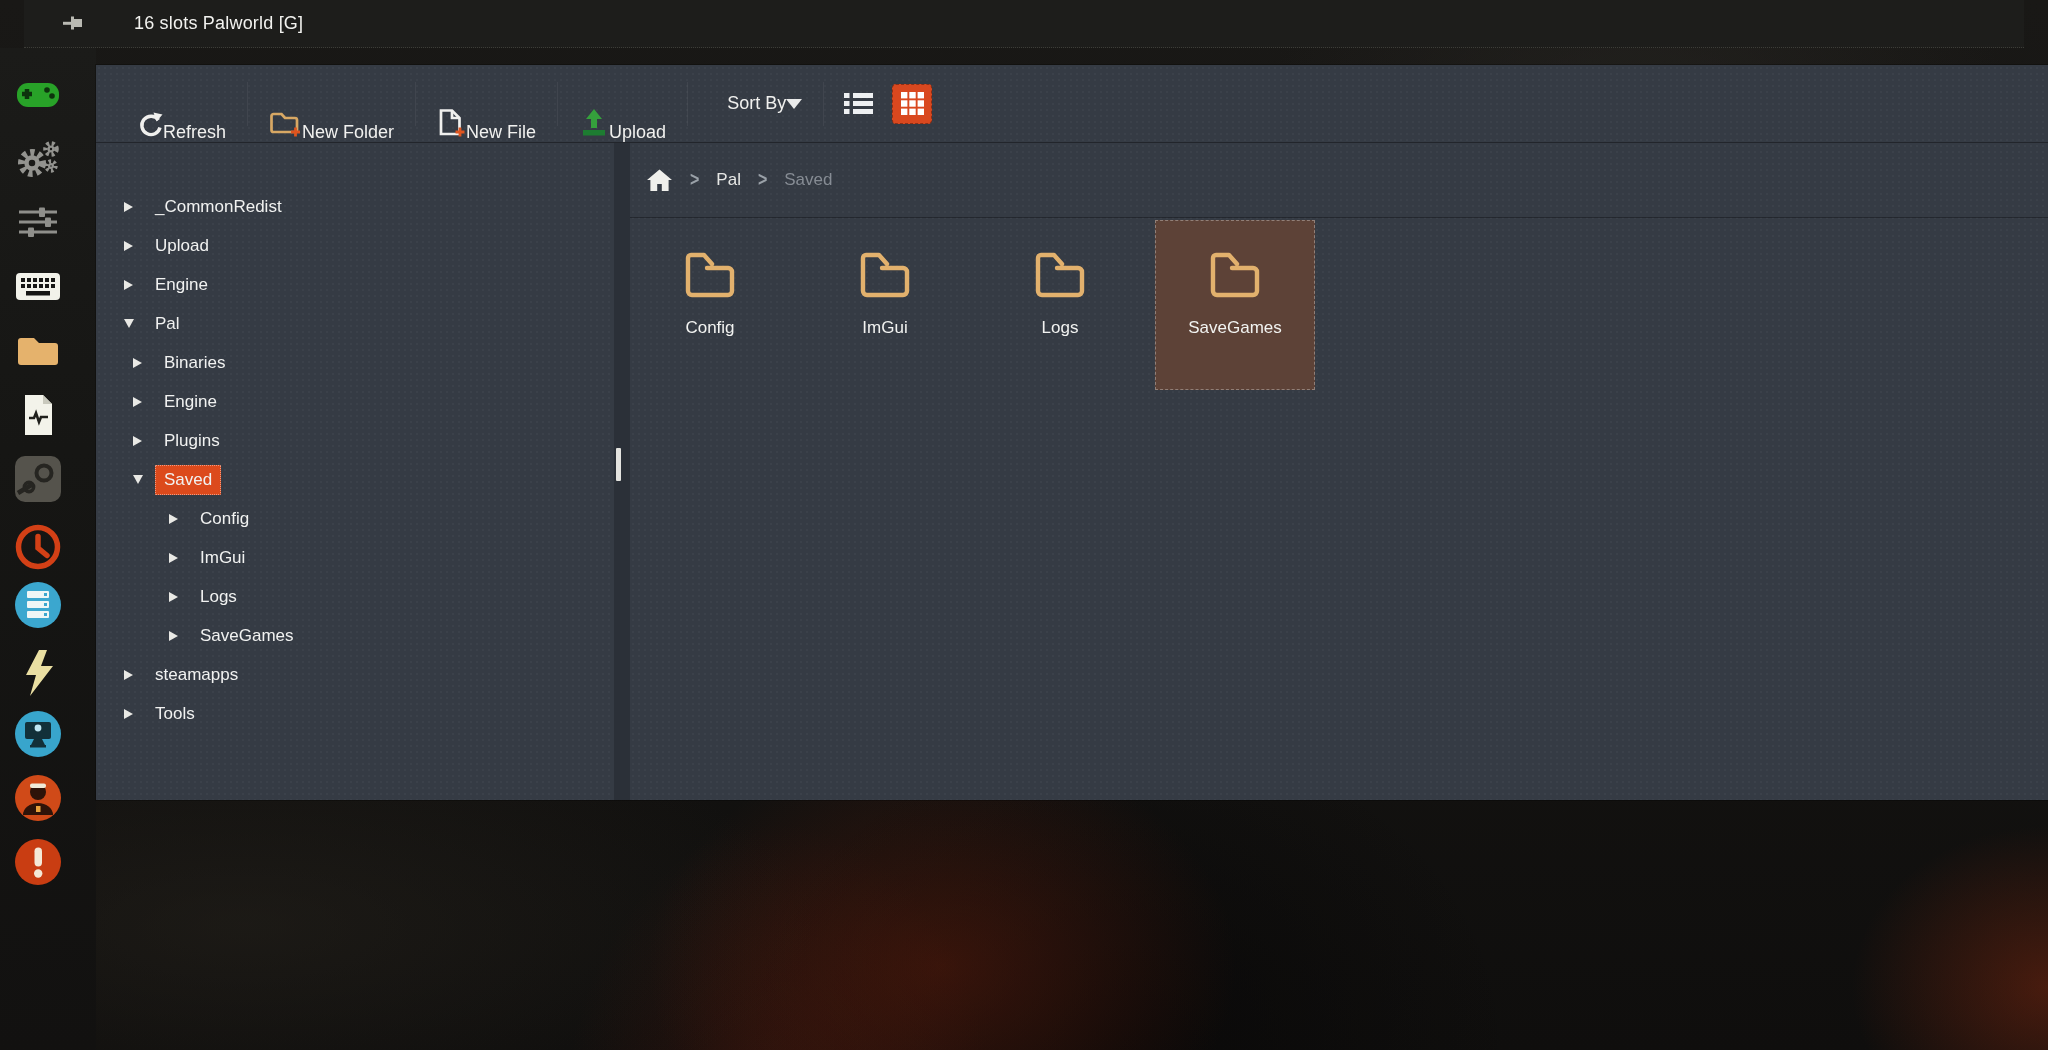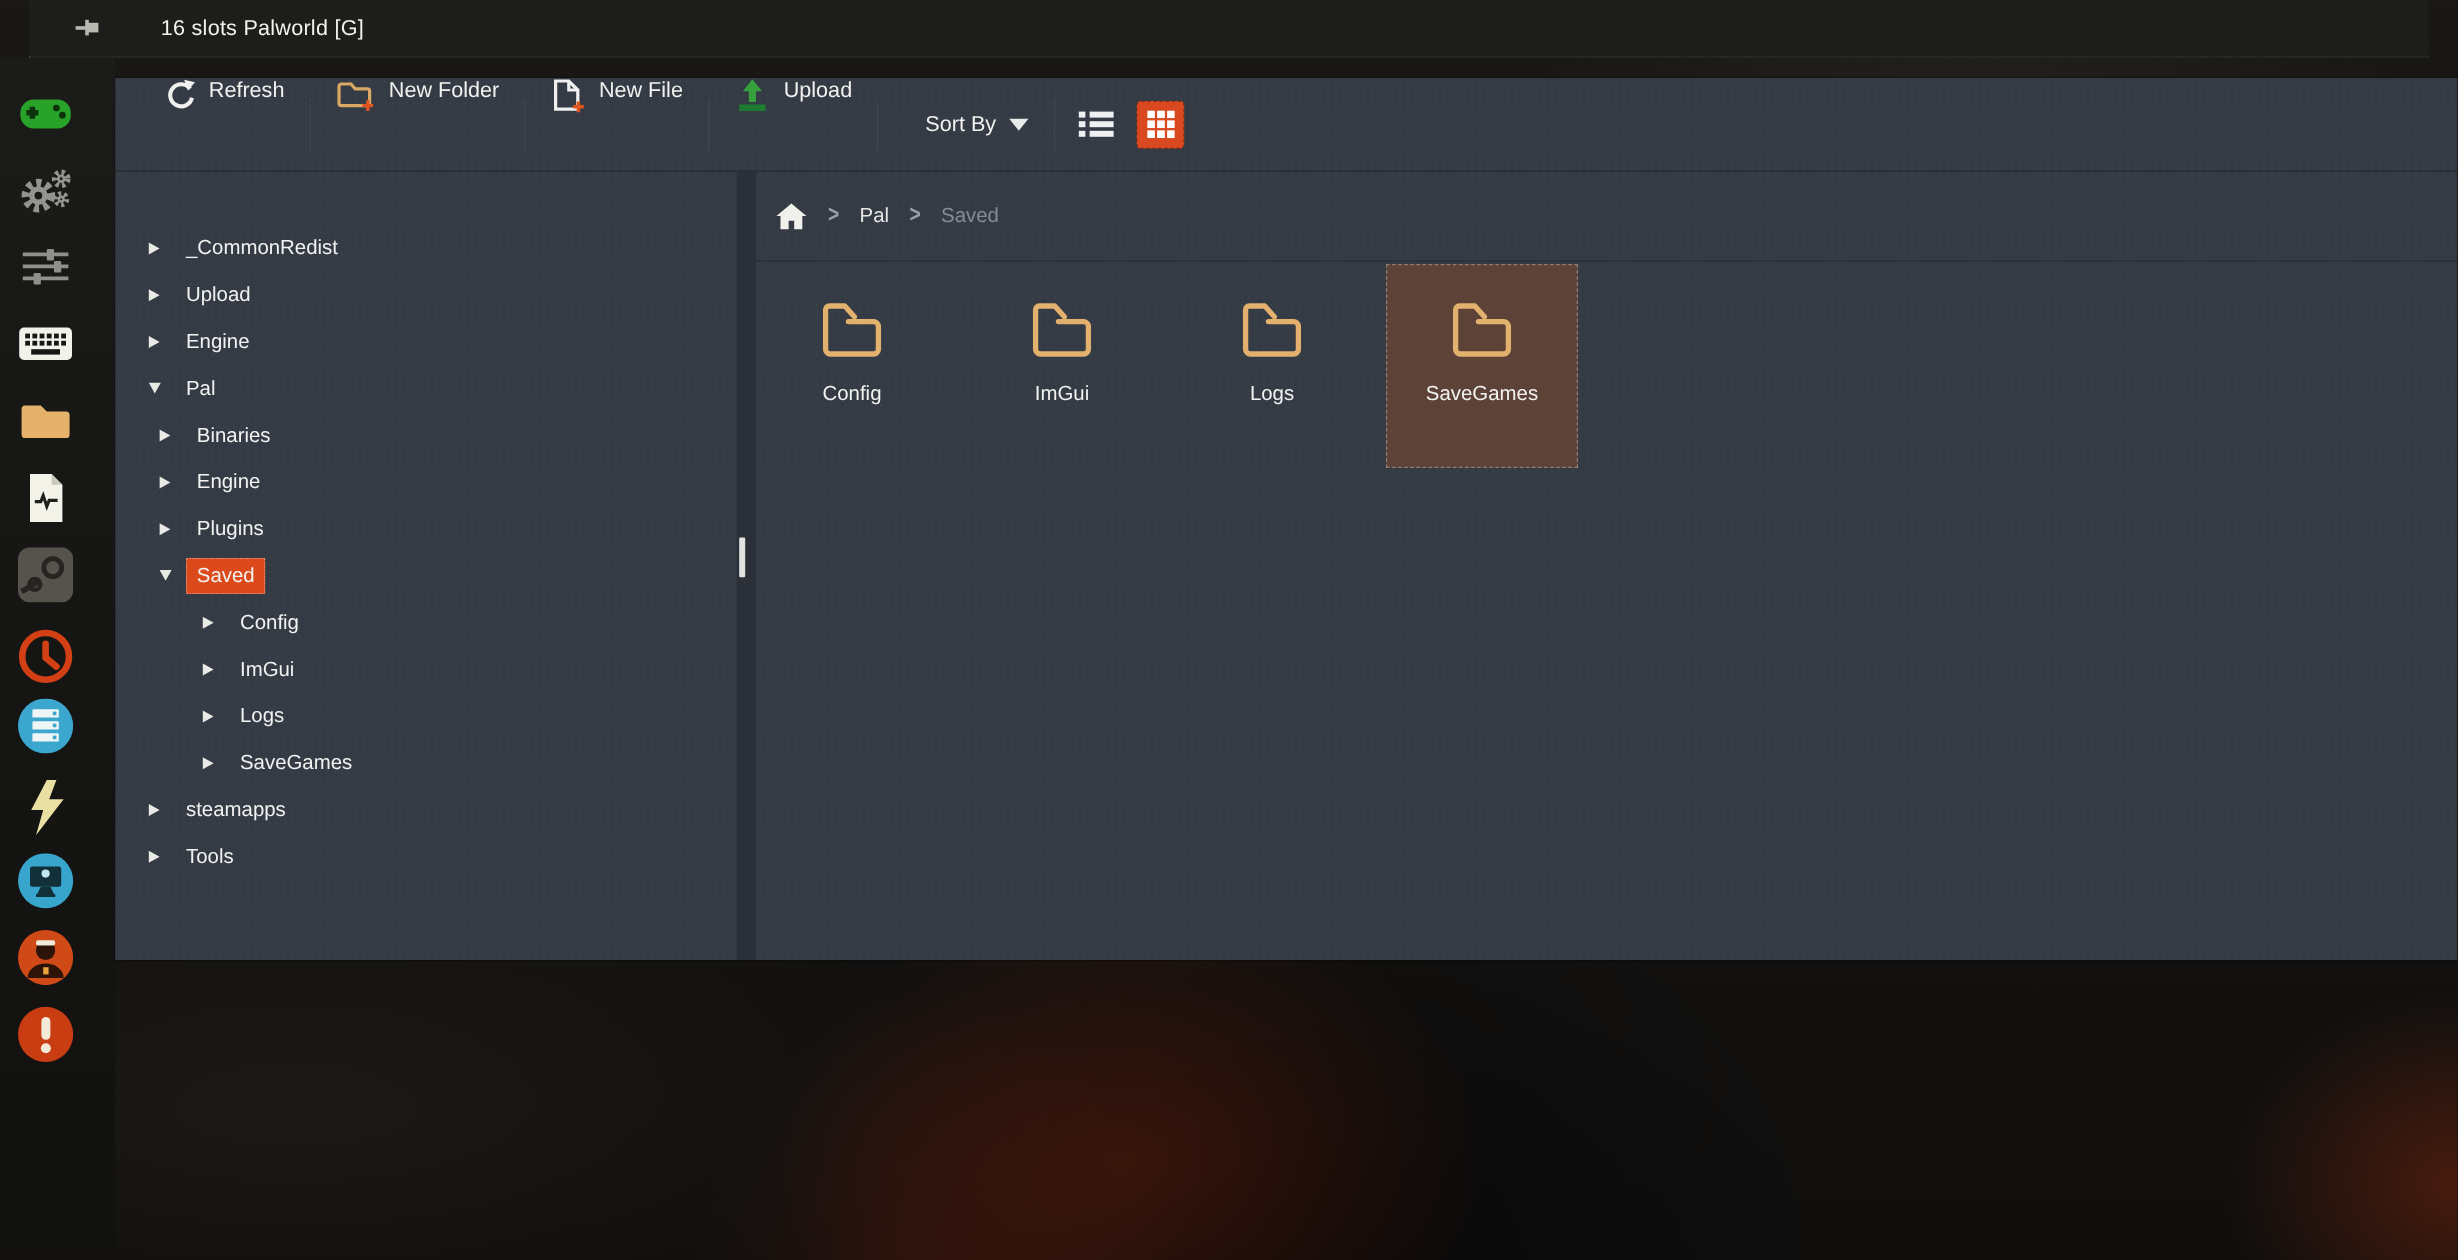--- a/index.html
+++ b/index.html
@@ -29,21 +29,21 @@
     display:flex; align-items:center; justify-content:center; }
   
   .panel { position:absolute; left:96px; top:65px; width:1952px; height:735px;
     background-color:#353b44;
     background-image:radial-gradient(rgba(255,255,255,0.030) 1px, transparent 1.2px);
     background-size:6px 6px;
     box-shadow:0 0 0 1px rgba(0,0,0,0.25);
     display:flex; flex-direction:column; }
   .toolbar { height:78px; flex:0 0 78px; display:flex; align-items:center;
     padding-left:19px; border-bottom:1px solid rgba(18,20,24,0.55); }
-  .tbtn { display:flex; align-items:flex-start; gap:11px; color:#f1f1ef; font-size:18px;
+  .tbtn { display:flex; align-items:flex-end; color:#f1f1ef; font-size:18px;
     padding:0 21px; height:78px; cursor:pointer; }
   .tsep { width:1px; height:44px; background:rgba(255,255,255,0.055); }
   .sortby { display:flex; align-items:center; }
   .caret-down { width:0; height:0; border-left:8px solid transparent;
     border-right:8px solid transparent; border-top:10px solid #e9eaea; }
   .views { display:flex; align-items:center; gap:14px; margin-left:14px; }
   .viewbtn { width:40px; height:40px; display:flex; align-items:center; justify-content:center;
     border-radius:4px; cursor:pointer; }
   .viewbtn.active { background:#d9481f; border:1px dashed rgba(0,0,0,0.35); }
   

